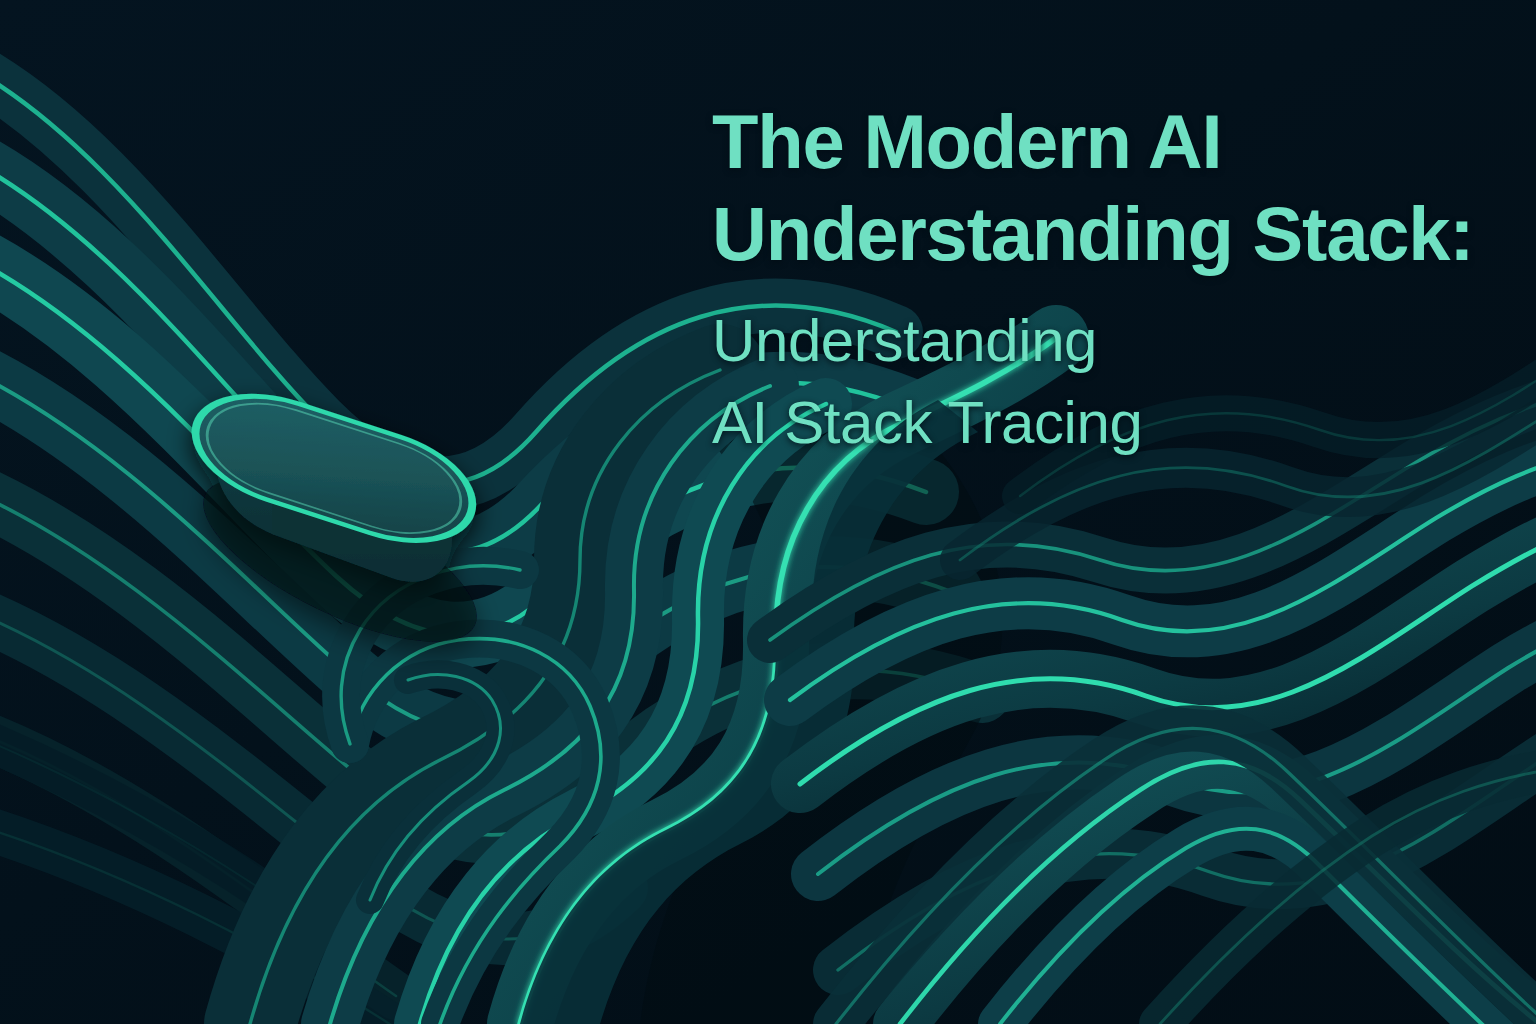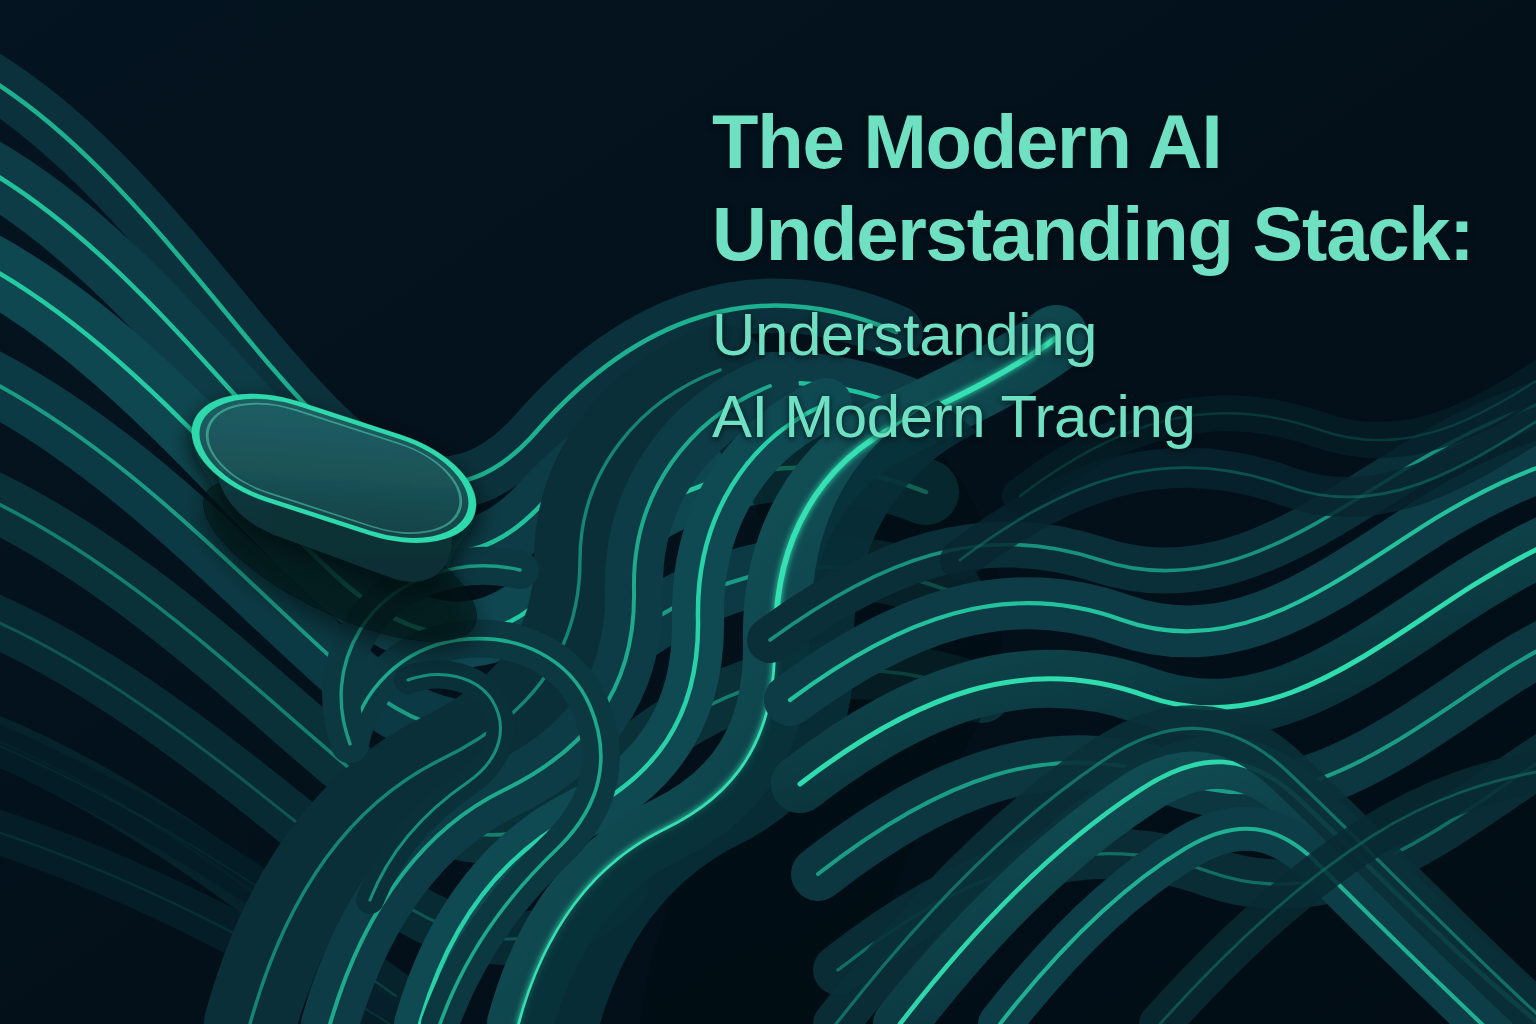--- a/index.html
+++ b/index.html
@@ -43,21 +43,21 @@
   .subtitle-line {
     font-family: "Liberation Sans", sans-serif;
     font-weight: 400;
     font-size: 60px;
     line-height: 82px;
     letter-spacing: -0.4px;
     color: #6fe0c2;
     white-space: nowrap;
     text-shadow: 0 2px 6px rgba(2,13,20,0.85);
   }
-  #subtitle-group { margin-top: 14px; }
+  #subtitle-group { margin-top: 20px; }
 </style>
 </head>
 <body>
 
 <div id="stage">
 
   <svg id="artwork" viewBox="0 0 1536 1024" preserveAspectRatio="none" xmlns="http://www.w3.org/2000/svg">
     <defs>
       <linearGradient id="bgGrad" x1="0" y1="0" x2="1" y2="1">
         <stop offset="0%" stop-color="#041420"></stop>
@@ -291,17 +291,17 @@
     <rect x="0" y="0" width="1536" height="1024" fill="none"></rect>
   </svg>
 
   <div id="text-block">
     <h1 style="margin:0;">
       <span class="title-line">The Modern AI</span><br>
       <span class="title-line">Understanding Stack:</span>
     </h1>
     <div id="subtitle-group">
       <div class="subtitle-line">Understanding</div>
-      <div class="subtitle-line">AI Modern Tracing</div>
+      <div class="subtitle-line">AI Stack Tracing</div>
     </div>
   </div>
 
 </div>
 
 </body></html>

